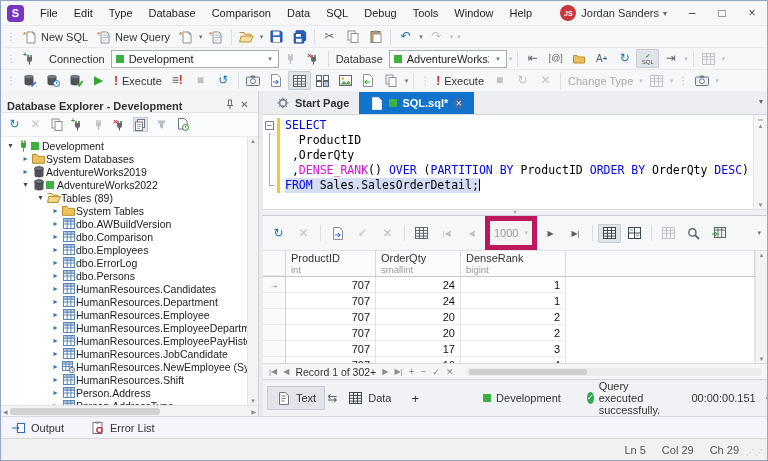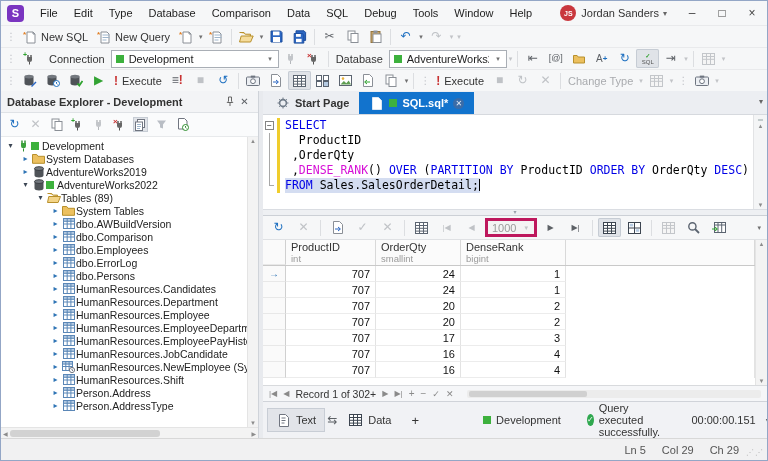--- a/index.html
+++ b/index.html
@@ -30,21 +30,21 @@
   .tlabel{color:#333;} .tlabel.dis{color:#a9abae;}
   .combo{display:flex;align-items:center;background:#fff;border:1px solid #a9aeb5;height:18px;padding:0 4px;gap:5px;}
   .combo .val{flex:1;color:#222;overflow:hidden;white-space:nowrap;}
   .sq{width:8px;height:8px;background:var(--green,#3db13d);flex:0 0 8px;display:inline-block;}
   .excl{color:#c83232;font-weight:bold;font-size:12px;}
   .sqltag{font-size:6px;color:#555;border:0;line-height:6px;text-align:center;}
   
   .main{flex:1;display:flex;min-height:0;background:#e8eaee;}
   
   .explorer{flex:0 0 258px;display:flex;flex-direction:column;background:#fff;border-right:1px solid #cfd3d9;}
-  .exp-header{flex:0 0 22px;background:#f3f4f6;border-bottom:1px solid #dfe2e6;display:flex;align-items:center;padding:0 6px;}
+  .exp-header{flex:0 0 22px;background:#f3f4f6;border-bottom:1px solid #dfe2e6;display:flex;align-items:flex-end;padding:0 6px;}
   .exp-title{font-weight:bold;color:#333;flex:1;}
   .exp-toolbar{flex:0 0 24px;background:#fafbfc;border-bottom:1px solid #e8eaec;display:flex;align-items:center;gap:6px;padding:0 6px;}
   .tree{flex:1;overflow:hidden;position:relative;background:#fff;font-size:10.5px;}
   .tree-inner{position:absolute;left:0;top:2px;right:11px;}
   .tree-row{height:13px;display:flex;align-items:center;white-space:nowrap;cursor:default;}
   .exp-open{color:#3c4654;font-size:8px;width:11px;flex:0 0 11px;text-align:center;}
   .exp-closed{color:#2e74b5;font-size:8px;width:11px;flex:0 0 11px;text-align:center;}
   .tic{display:inline-flex;width:15px;flex:0 0 15px;justify-content:center;align-items:center;}
   .tree-row .sq{width:8px;height:8px;margin-right:3px;}
   .tree-label{color:#222;}
@@ -74,21 +74,21 @@
   .hl{background:var(--curline,#d4ddf1);}
   .cursor{display:inline-block;width:1.5px;height:12px;background:#000;vertical-align:-2px;}
   .ed-scroll{position:absolute;right:0;top:0;bottom:0;width:14px;background:#f4f5f6;border-left:1px solid #e2e3e5;
              display:flex;flex-direction:column;align-items:center;color:#8c8c8c;font-size:6px;padding:1px 0;}
   .ed-scroll .grab{color:#9aa;letter-spacing:0;font-size:7px;}
   .ed-scroll .dn{margin-top:auto;}
   .hsplit{flex:0 0 7px;background:#eef0f3;border-top:1px solid #dadde2;border-bottom:1px solid #ccd0d6;display:flex;align-items:center;justify-content:center;}
   .hsplit span{color:#98a0aa;font-size:6px;line-height:5px;}
   
   .rtoolbar{flex:0 0 24px;background:#f6f7f8;border-bottom:1px solid #dfe1e4;display:flex;align-items:center;gap:2px;padding:0 4px;}
-  .pagecombo{width:52px;height:19px;border:3px solid #be185d;background:#f4f4f4;color:#9b9b9b;display:flex;align-items:center;padding:0 4px;gap:4px;}
+  .pagecombo{width:52px;height:34px;border:5px solid #be185d;background:#f4f4f4;color:#9b9b9b;display:flex;align-items:center;padding:0 4px;gap:4px;}
   .pagecombo .val{flex:1;text-align:left;}
   
   .grid{flex:1;position:relative;background:#fff;overflow:hidden;}
   .grid-inner{position:absolute;left:0;top:0;right:12px;bottom:0;}
   .grow{display:flex;height:16px;}
   .grow.header{height:26px;background:#fbfbfb;border-bottom:1px solid #c9c9c9;}
   .gcell{border-right:1px solid #e3e3e3;padding-right:5px;text-align:right;font-size:11px;line-height:16px;color:#111;}
   .grow.header .gcell{display:flex;flex-direction:column;justify-content:center;text-align:left;padding-left:5px;line-height:11px;border-right:1px solid #d9d9d9;}
   .hname{color:#333;} .htype{color:#9a9a9a;font-size:9.5px;}
   .gsel{flex:0 0 23px;background:#fafafa;border-right:1px solid #d0d0d0;border-bottom:1px solid #e8e8e8;
@@ -1053,20 +1053,41 @@
           <span class="okcirc">✓</span>
           <span>Query executed successfully.</span>
         </span>
         <span class="sep"></span>
         <span class="bstat">00:00:00.151</span>
         <span class="far-caret">▾</span>
       </div>
     </div>
   </div>
 
+  <div class="outputbar">
+    <span class="outtab">
+      <span class="ic">
+          <svg width="13" height="12" viewBox="0 0 13 12">
+            <rect x="5.5" y="1.5" width="7" height="9" fill="#fff" stroke="#2b66c2"></rect>
+            <path d="M0 6h7M4.5 3.8L7 6 4.5 8.2" stroke="#2b66c2" fill="none"></path>
+          </svg>
+        </span>
+      <span>Output</span>
+    </span>
+    <span class="outtab">
+      <span class="ic">
+          <svg width="11" height="13" viewBox="0 0 11 13">
+            <rect x="1" y="1.5" width="9" height="11" fill="#fff" stroke="#707580"></rect>
+            <rect x="3.5" y=".5" width="4" height="2.2" fill="#8f949b"></rect>
+            <circle cx="7.5" cy="9" r="2.6" fill="#fff" stroke="#c83232" stroke-width="1.4"></circle>
+          </svg>
+        </span>
+      <span>Error List</span>
+    </span>
+  </div>
 
   <div class="statusbar">
     <span>Ln 5</span>
     <span>Col 29</span>
     <span>Ch 29</span>
     <span class="gripdots">⋰⋰</span>
   </div>
 </div>
 
 </body></html>

